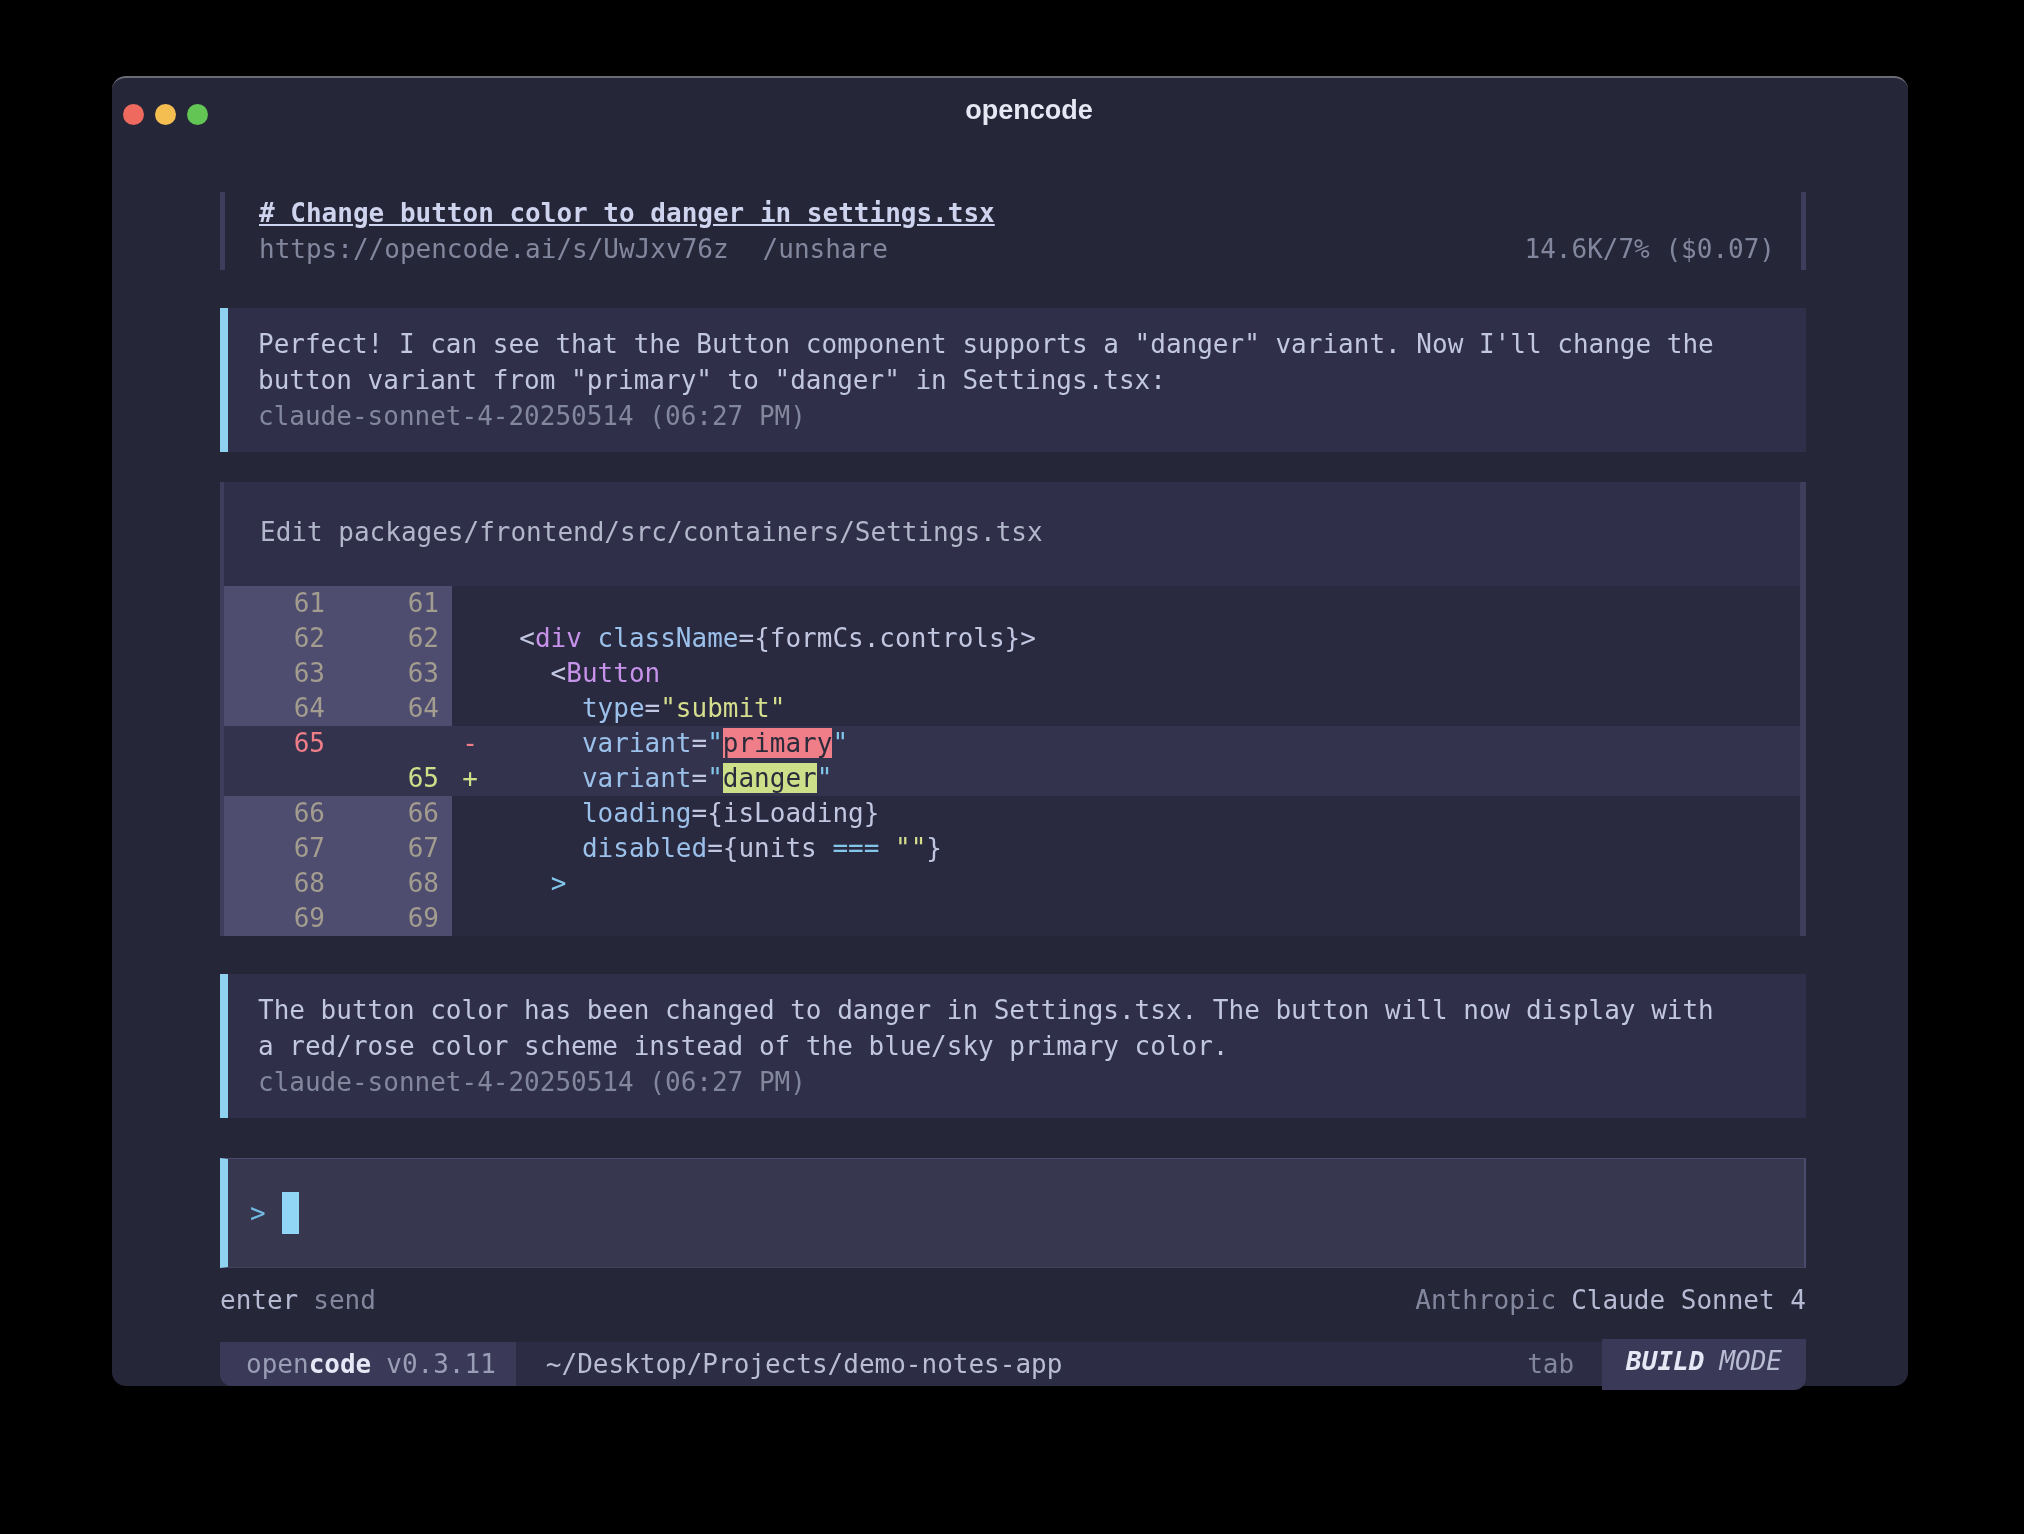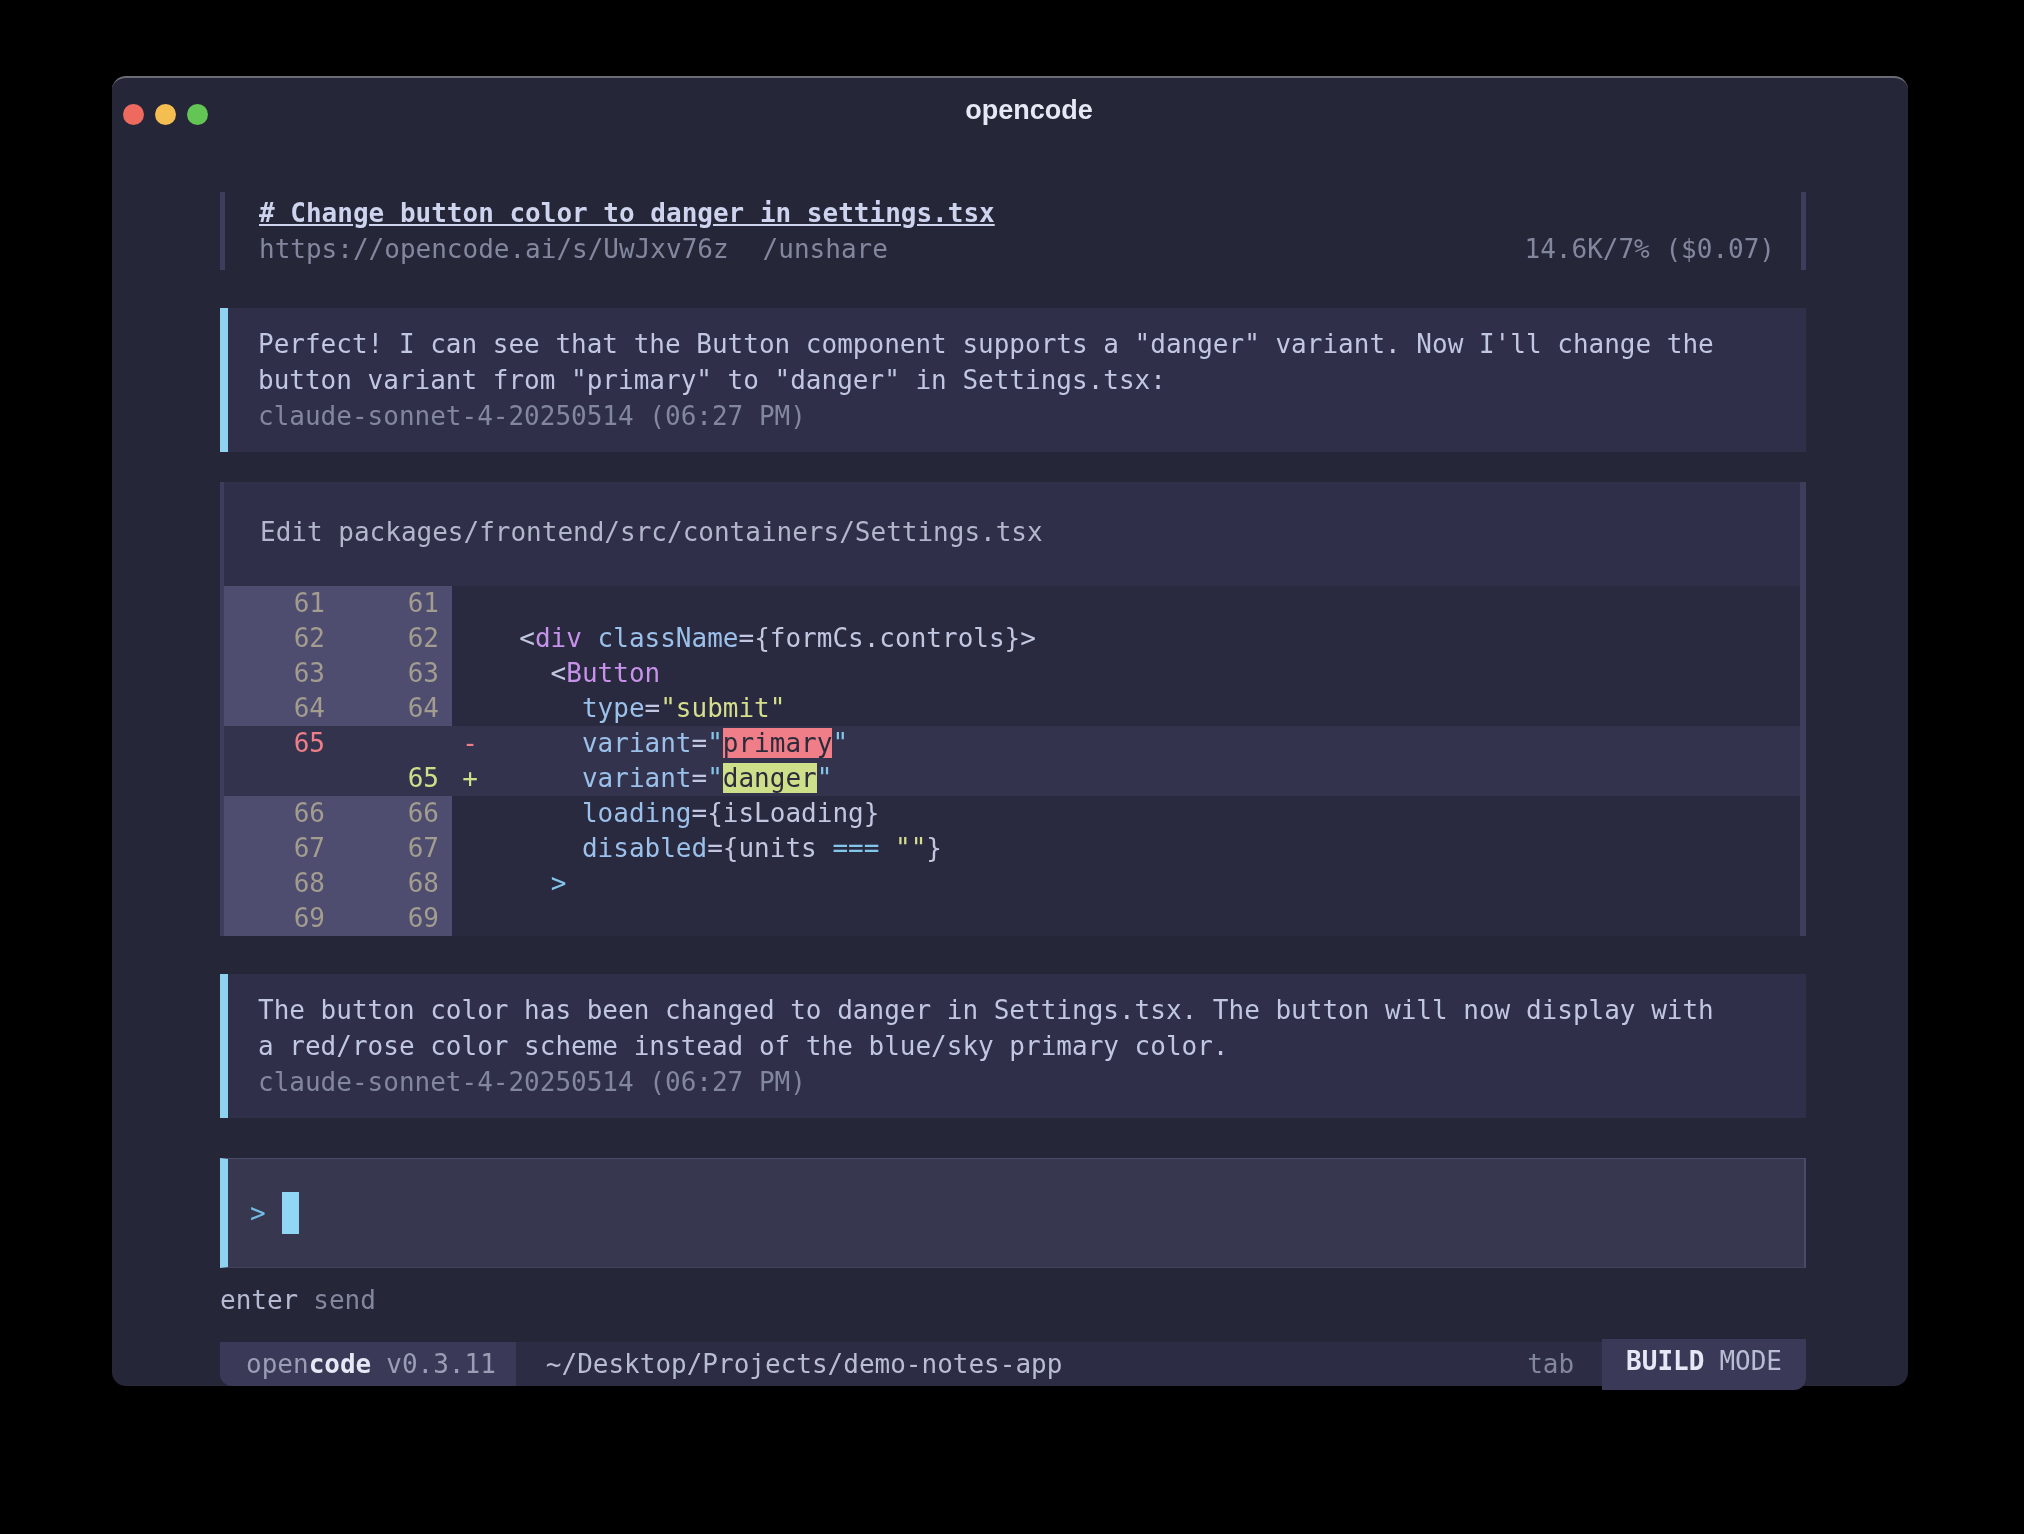--- a/index.html
+++ b/index.html
@@ -99,21 +99,21 @@
     font-size:26px;
   }
   .sb-left{display:flex;align-items:center;height:44px;}
   .sb-chip{background:var(--chip_bg);height:44px;line-height:44px;padding:0 20px 0 26px;border-radius:0 0 0 12px;}
   .sb-open{color:var(--sb_dim);}
   .sb-code{color:var(--sb_bright);font-weight:bold;}
   .sb-version{color:var(--sb_dim);margin-left:15px;}
   .sb-path{margin-left:30px;color:var(--sb_mid);}
   .sb-right{display:flex;align-items:center;height:44px;}
   .sb-tab{color:var(--text_dim);margin-right:28px;}
-  .sb-mode-chip{background:var(--chip_bg);height:51px;line-height:44px;padding:0 24px;border-radius:0 0 12px 0;}
+  .sb-mode-chip{background:var(--chip_bg);height:51px;line-height:44px;padding:0 24px;border-radius:0 0 12px 0;font-style:italic;}
   .sb-build{color:var(--sb_bright);font-weight:bold;}
   .sb-mode{color:var(--sb_mid);margin-left:15px;}
 </style>
 </head>
 <body>
 
 <div class="window">
   <div class="titlebar">
     <div class="lights">
       <span class="light red"></span>
@@ -214,20 +214,23 @@
 
     <div class="input-panel">
       <span class="prompt">&gt;</span>
       <span class="cursor"></span>
     </div>
 
     <div class="hints">
       <span>
         <span class="hint-key">enter</span><span class="hint-act">send</span>
       </span>
+      <span>
+        <span class="model-provider">Anthropic</span><span class="model-name">Claude Sonnet 4</span>
+      </span>
     </div>
 
     <div class="statusbar">
       <span class="sb-left">
         <span class="sb-chip">
           <span class="sb-open">open</span><span class="sb-code">code</span><span class="sb-version">v0.3.11</span>
         </span>
         <span class="sb-path">~/Desktop/Projects/demo-notes-app</span>
       </span>
       <span class="sb-right">

